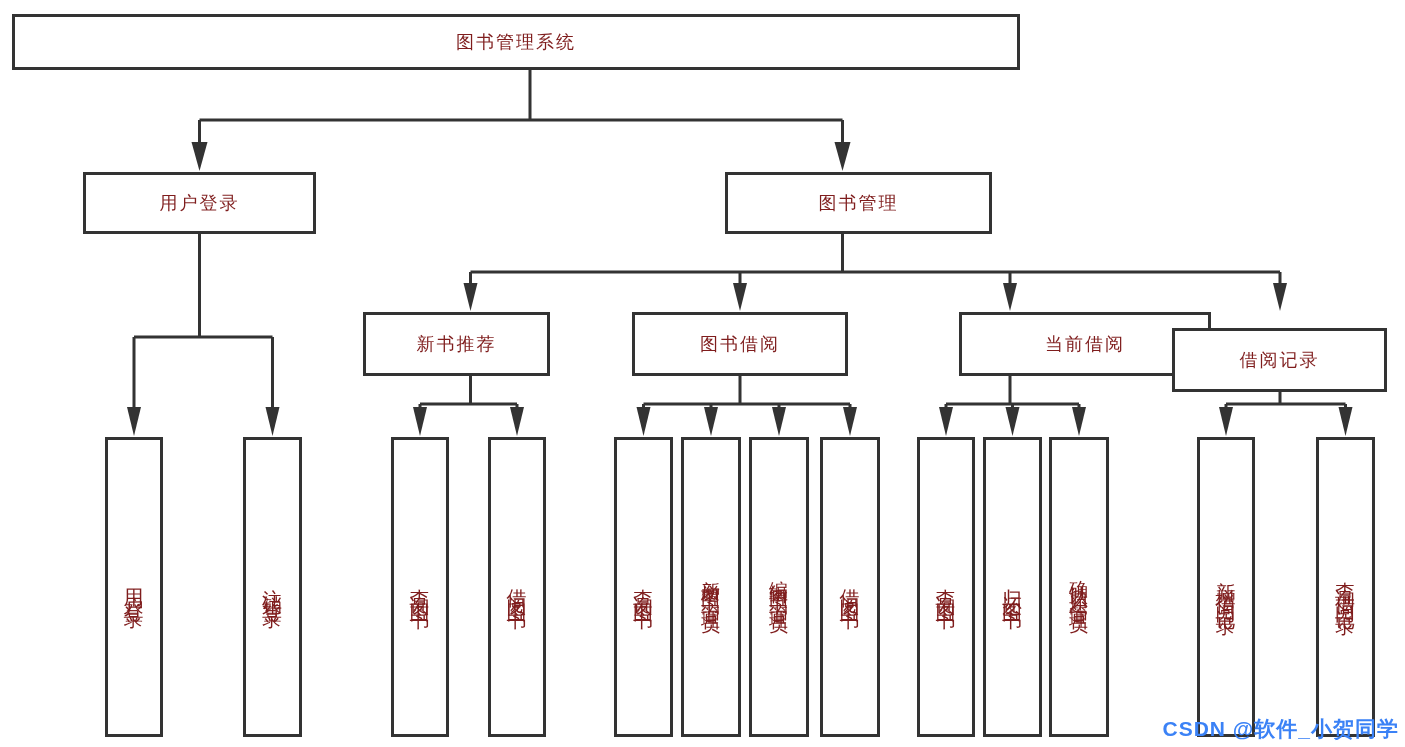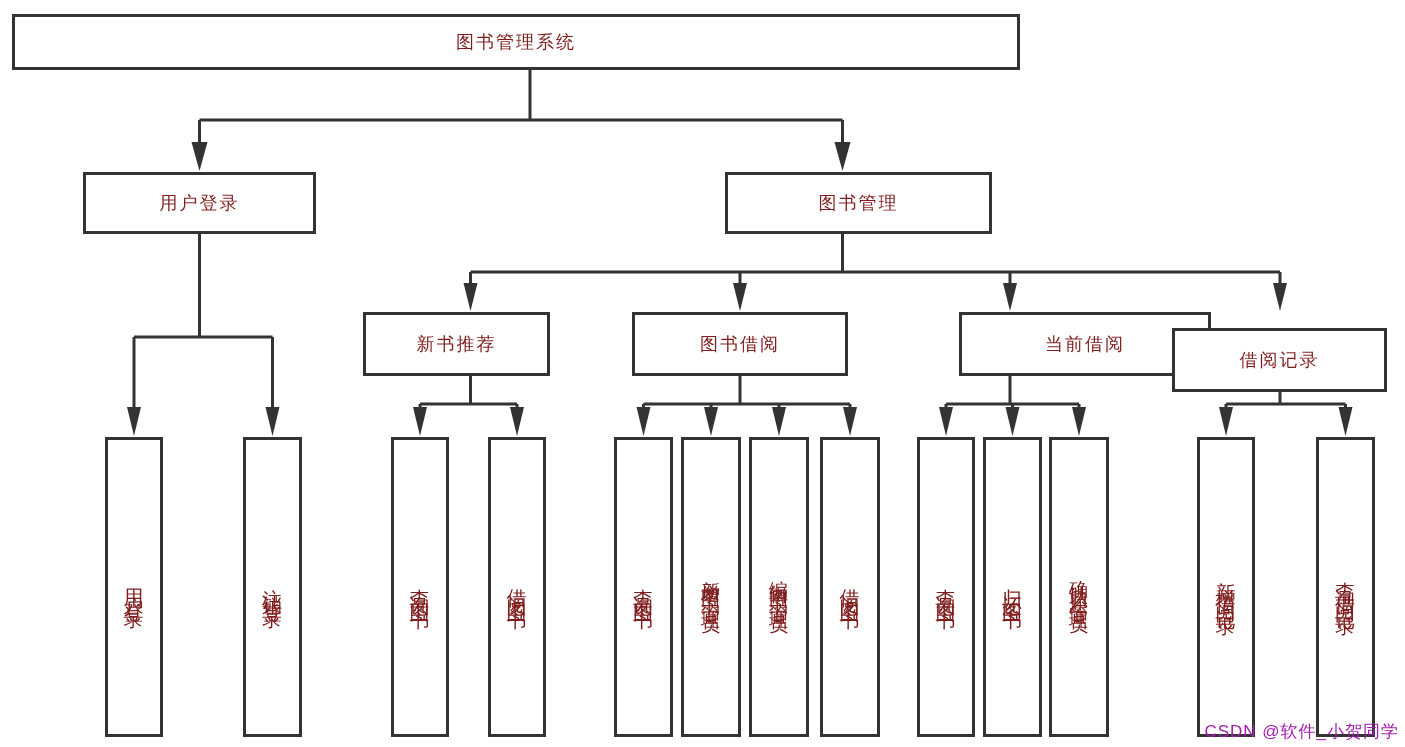--- a/index.html
+++ b/index.html
@@ -35,25 +35,26 @@
     text-orientation: mixed;
     font-size: 20px;
     letter-spacing: 7px;
     line-height: 1;
     white-space: nowrap;
   }
   .watermark {
     position: absolute;
     right: 6px;
     bottom: 4px;
-    font-size: 17px;
+    font-size: 21px;
     letter-spacing: 1px;
-    color: #a21caf;
+    color: #3b82f6;
     z-index: 5;
     white-space: nowrap;
+    font-weight: bold;
   }
 </style>
 </head>
 <body>
 
 <div class="canvas">
 
   <svg class="connectors" viewBox="0 0 1405 747">
 
     <path d="M530 70 V120 M199.5 120 H842.5 M199.5 120 V146 M842.5 120 V146"></path>

